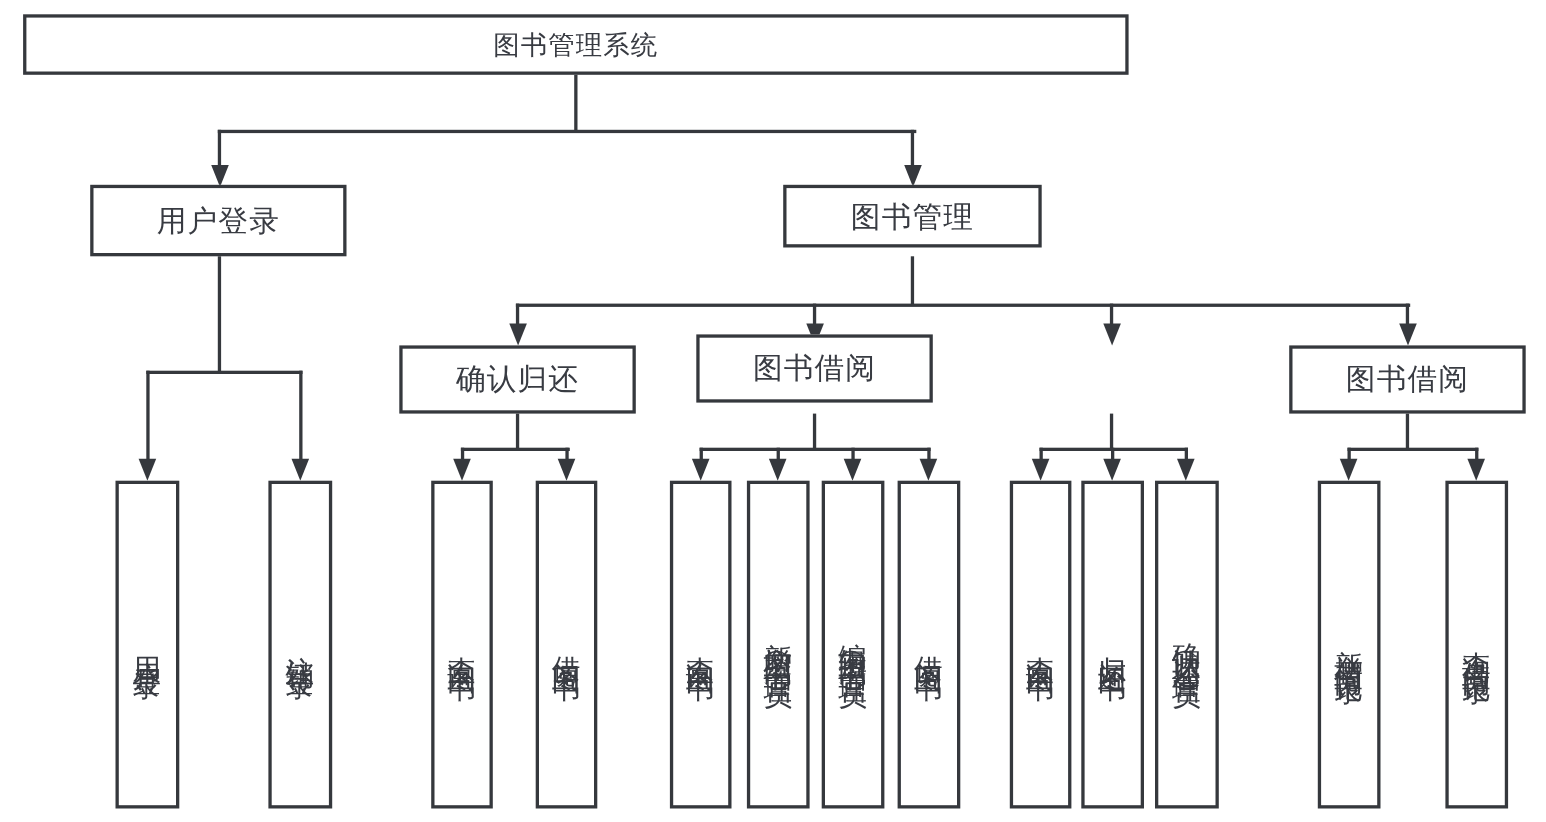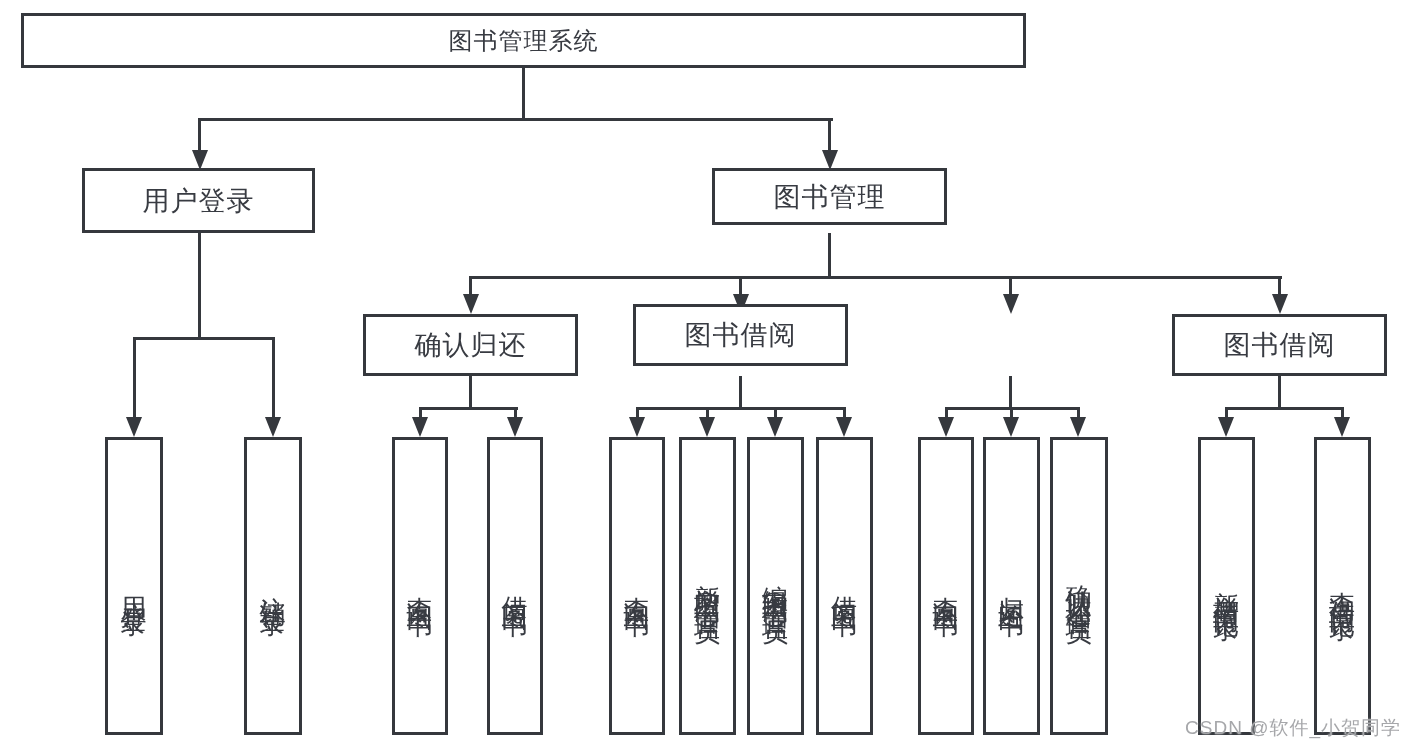--- a/index.html
+++ b/index.html
@@ -184,15 +184,14 @@
     <span class="vtext">确认归还（管理员）</span>
   </div>
 
   <div class="node v" style="left:1198px; top:437px; width:57px; height:298px;">
     <span class="vtext">新增借阅记录</span>
   </div>
   <div class="node v" style="left:1314px; top:437px; width:57px; height:298px;">
     <span class="vtext">查询借阅记录</span>
   </div>
 
-  <div class="watermark">CSDN @软件_小贺同学</div>
 
 </div>
 
 </body></html>

